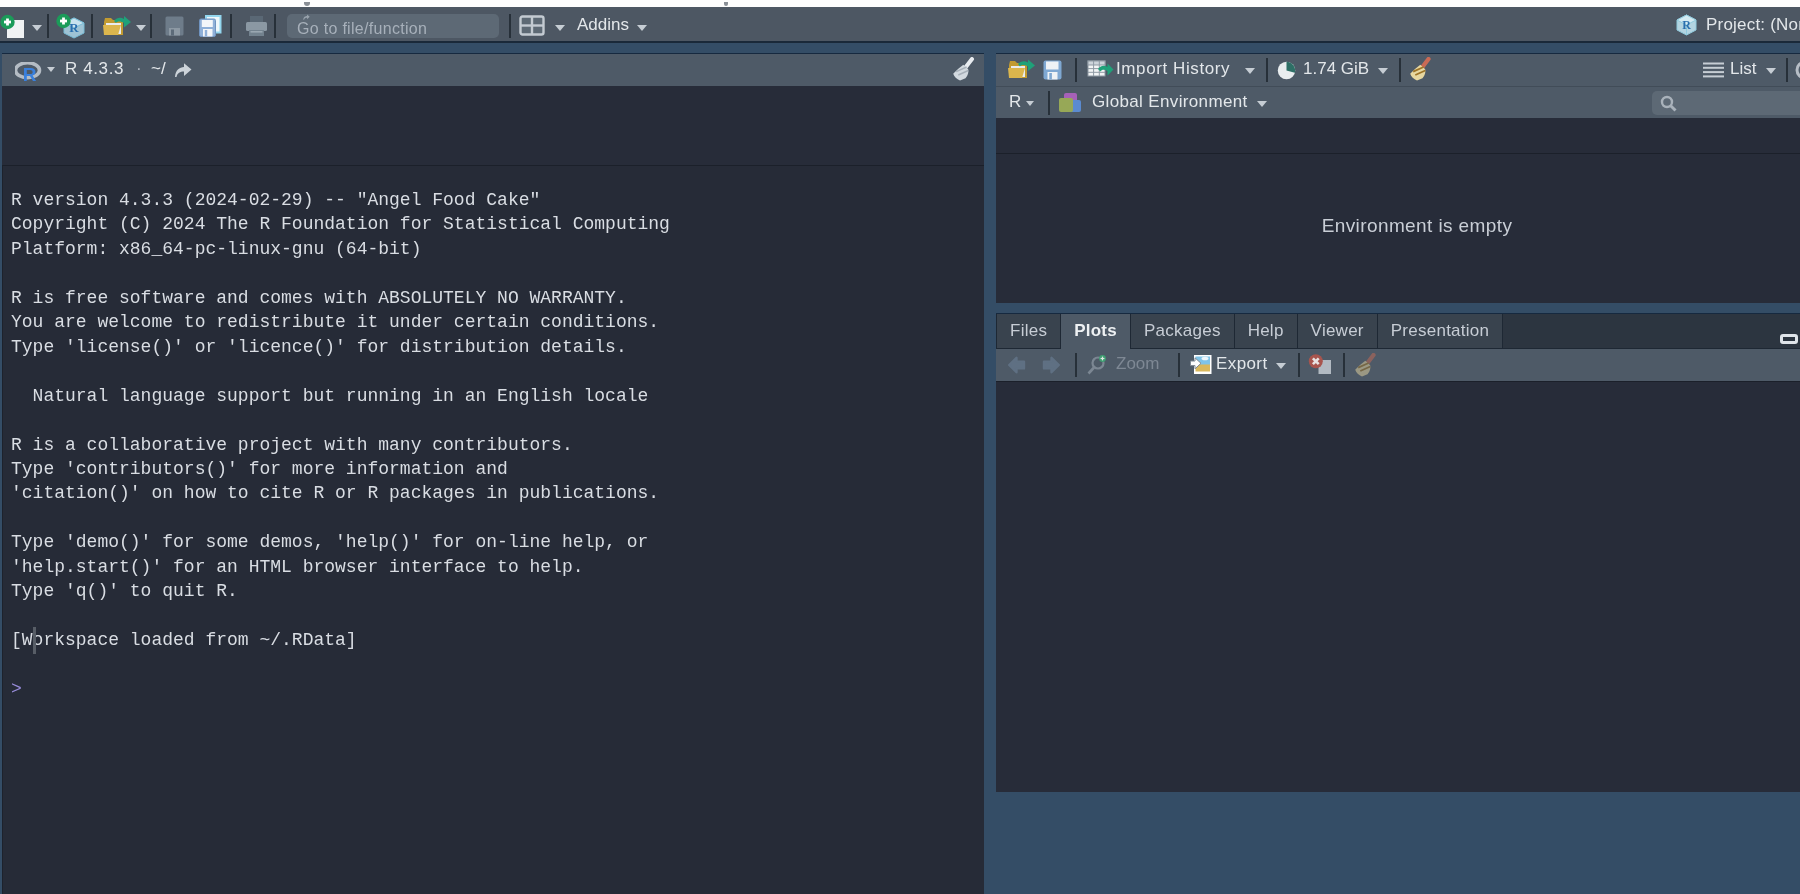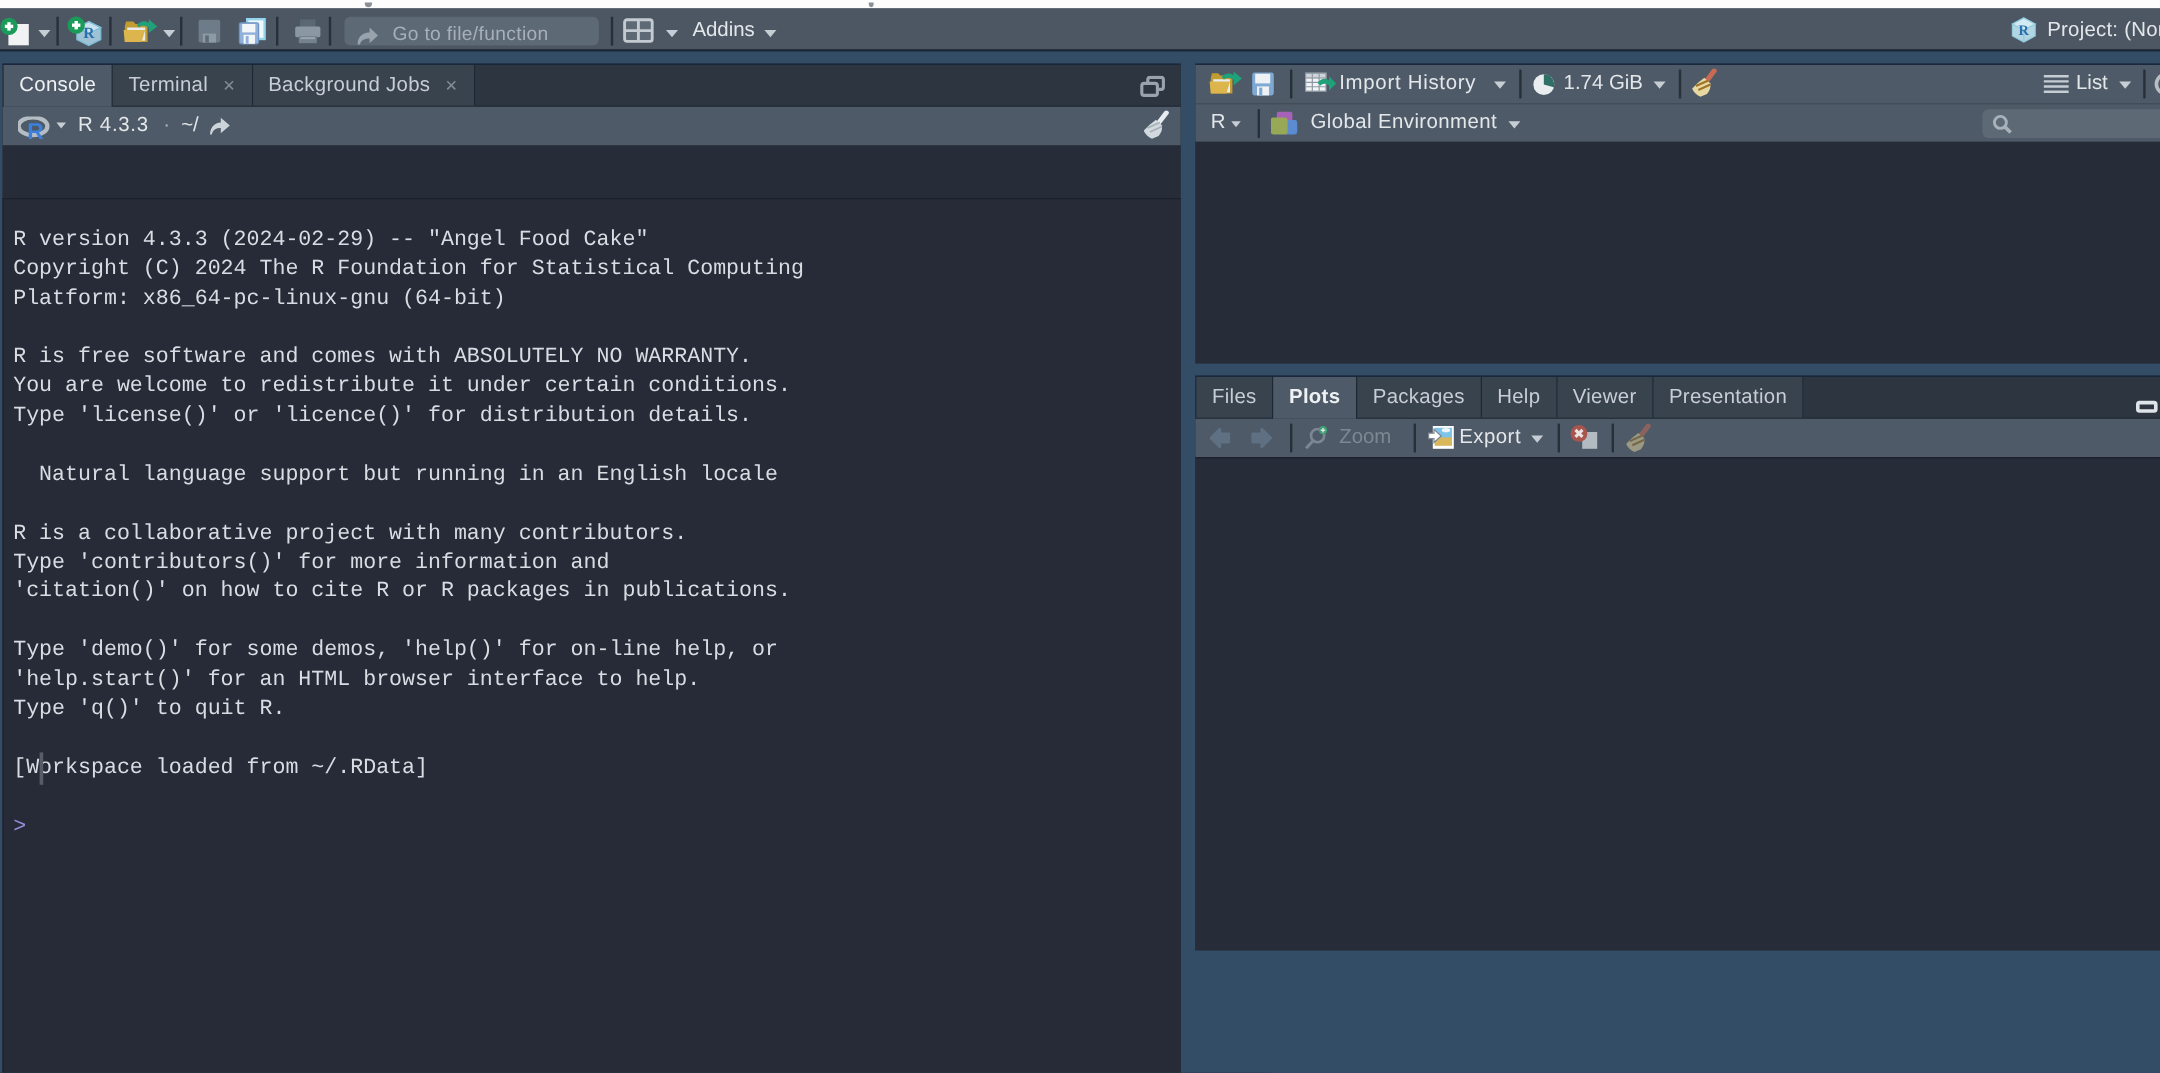--- a/index.html
+++ b/index.html
@@ -12,21 +12,21 @@
   #maintb { left:0; top:7px; width:1800px; height:36px; background:#4d5763;
             border-bottom:2px solid #1a2939; overflow:hidden; }
   #maintb > * { position:absolute; }
   .sep { width:2px; background:#273039; }
   #maintb .sep { top:7px; height:24px; }
   .caret { width:0; height:0; border-left:5px solid transparent; border-right:5px solid transparent;
            border-top:6px solid #c6cdd4; }
   .tbtxt { color:#e3e7ea; font-size:17px; white-space:nowrap; }
 
   #goto { left:287px; top:7px; width:212px; height:24px; background:#5d6975; border-radius:5px;
-          display:flex; align-items:flex-end; }
+          display:flex; align-items:flex-start;flex-direction:column; }
   #goto span { color:#a7b0ba; font-size:16px; letter-spacing:0.3px; margin-left:10px; }
 
   .panel { position:absolute; background:#272c39; overflow:hidden; border-top:1px solid #16293f; }
   .tabbar { display:flex; height:35px; background:#2c3540; border-bottom:1px solid #1e2834;
             position:relative; }
   .tab { height:34px; line-height:33px; padding:0 13px; font-size:17px; letter-spacing:0.25px; color:#c7cdd5;
          background:#39434e; border-right:1px solid #1e2834; flex:none; white-space:nowrap; }
   .tab.first { border-left:1px solid #1e2834; }
   .tab.active { background:#4e5a67; color:#eef1f3; height:35px; position:relative; z-index:2; }
   .tab .x { color:#828a94; font-size:13px; margin-left:7px; }
@@ -121,29 +121,20 @@
       <polygon points="11.5,1 21,6 21,16 11.5,21 2,16 2,6"></polygon>
       <polygon points="2,6 11.5,1 21,6 11.5,11" fill="#d6ecf4"></polygon>
     </g>
     <line x1="11.5" y1="11" x2="11.5" y2="21" stroke="#8fcadd"></line>
     <text x="11.5" y="15" font-size="12" font-weight="bold" fill="#2a6fae" text-anchor="middle" font-family="Liberation Serif">R</text>
   </svg>
   <span class="tbtxt" style="left:1706px;top:8px;letter-spacing:0.2px;">Project: (None)</span>
 </div>
 
 <div class="panel" id="panelL" style="left:2px; top:53px; width:982px; height:841px;">
-  <div class="tabbar">
-    <div class="tab first active">Console</div>
-    <div class="tab">Terminal <span class="x">✕</span></div>
-    <div class="tab">Background Jobs <span class="x">✕</span></div>
-    <svg class="icon" style="position:absolute; right:13px; top:9px;" width="21" height="19" viewBox="0 0 21 19">
-      <rect x="6.5" y="1.5" width="13" height="10" rx="2" fill="none" stroke="#9aa3ac" stroke-width="2.6"></rect>
-      <rect x="1.5" y="6.5" width="13" height="10" rx="2" fill="#2c3540" stroke="#9aa3ac" stroke-width="2.6"></rect>
-    </svg>
-  </div>
   <div class="ptb">
     <svg class="icon" style="left:13px;top:8px" width="27" height="19" viewBox="0 0 27 19">
       <ellipse cx="12.5" cy="8.2" rx="12" ry="7.4" fill="none" stroke="#b4bcc4" stroke-width="3.6"></ellipse>
       <text x="14.5" y="18.5" font-size="19" font-weight="bold" fill="#3a80dc" text-anchor="middle">R</text>
     </svg>
     <div class="caret" style="left:45px;top:13px; border-top-width:5px; border-left-width:4px; border-right-width:4px;"></div>
     <span class="tbtxt" style="left:63px; font-size:17px; letter-spacing:0.6px;">R 4.3.3</span>
     <span class="tbtxt" style="left:134px; color:#aeb6bf;">·</span>
     <span class="tbtxt" style="left:149px; font-size:17px;">~/</span>
     <svg class="icon" style="left:171px;top:8px" width="20" height="16" viewBox="0 0 20 16">
@@ -244,20 +235,23 @@
     </svg>
     <span class="tbtxt" style="left:96px;letter-spacing:0.35px;">Global Environment</span>
     <div class="caret" style="left:261px;top:14px"></div>
     <div class="abs" style="left:656px; top:4px; width:190px; height:24px; background:#5d6975; border-radius:5px;">
       <svg class="icon" style="margin-left:8px; margin-top:4px;" width="17" height="17" viewBox="0 0 17 17">
         <circle cx="7" cy="7" r="5" fill="none" stroke="#a9b2bb" stroke-width="2.4"></circle>
         <line x1="10.7" y1="10.7" x2="15.5" y2="15.5" stroke="#a9b2bb" stroke-width="3"></line>
       </svg>
     </div>
   </div>
+  <div style="position:absolute; left:0; top:99px; right:0; bottom:0; background:#272c39; border-top:1px solid #1b202a;">
+    <div style="position:absolute; left:421px; top:61px; transform:translateX(-50%); color:#c9ced6; font-size:19px; letter-spacing:0.4px; white-space:nowrap;">Environment is empty</div>
+  </div>
 </div>
 
 <div class="panel" id="panelRB" style="left:996px; top:313px; width:804px; height:479px;">
   <div class="tabbar">
     <div class="tab first">Files</div>
     <div class="tab active" style="border-left:1px solid #1e2834; margin-left:-1px;font-weight:bold;">Plots</div>
     <div class="tab">Packages</div>
     <div class="tab">Help</div>
     <div class="tab">Viewer</div>
     <div class="tab">Presentation</div>

